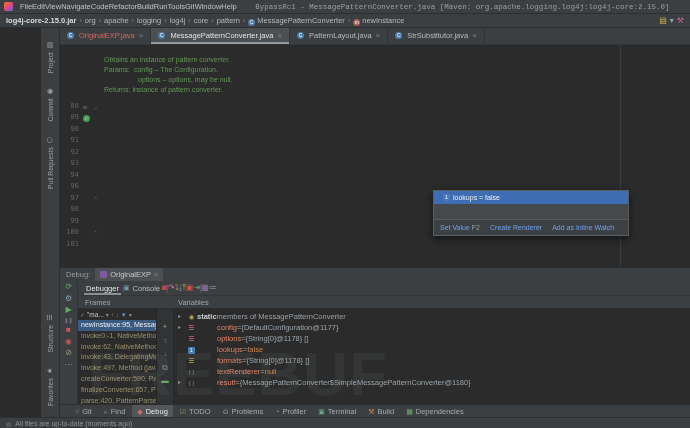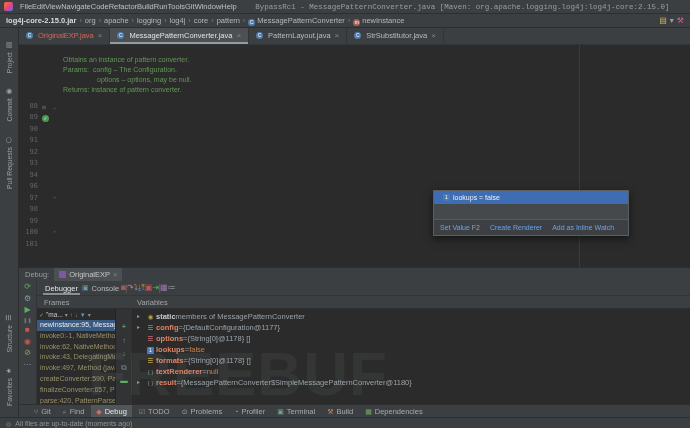--- a/index.html
+++ b/index.html
@@ -21,21 +21,21 @@
   .crumb{color:#b3b8ba;}
   .crumb.first{color:#d7dadb;font-weight:bold;}
   .csep{color:#7d8184;font-size:7px;}
   .ic-class,.ic-method{display:inline-block;width:7px;height:7px;border-radius:50%;
      color:#fff;font-size:5px;line-height:7px;text-align:center;vertical-align:-1px;margin-right:2px;}
   .ic-class{background:#4f7fae;}
   .ic-method{background:#a8625a;}
   .nav-right{display:flex;align-items:center;gap:3px;}
   .nav-ic{font-size:8px;line-height:1;}
   
-  .midrow{display:flex;height:389px;}
+  .midrow{display:flex;height:389px;padding-left:41px;}
   .strip{width:19px;background:#3c3f41;border-right:1px solid #2c2e2f;box-sizing:border-box;
          display:flex;flex-direction:column;align-items:center;padding:6px 0 4px 0;}
   .strip-spacer{flex:1;}
   .strip-item{writing-mode:vertical-rl;transform:rotate(180deg);color:#9da0a2;font-size:6.8px;
               margin:7px 0;display:flex;align-items:center;gap:3px;cursor:default;}
   .strip-glyph{font-size:7px;transform:rotate(90deg);}
   .rightcol{flex:1;display:flex;flex-direction:column;min-width:0;}
   .tabbar{height:16px;background:#3c3f41;border-bottom:1px solid #323537;display:flex;
           align-items:stretch;}
   .tab{display:flex;align-items:center;gap:3px;padding:0 7px;border-right:1px solid #323537;
@@ -108,21 +108,21 @@
   .minibar .mic{font-size:7.5px;line-height:1;cursor:default;}
   .vars-col{flex:1;min-width:0;overflow:hidden;padding-top:2px;}
   .vrow{height:11px;line-height:11px;display:flex;align-items:center;white-space:nowrap;
         overflow:hidden;padding-left:4px;cursor:default;}
   .vexp{width:8px;color:#8a8f92;font-size:6px;flex:0 0 auto;}
   .vicon{width:11px;flex:0 0 auto;font-size:6.5px;text-align:center;}
   .vi-static{color:#b5a14e;} .vi-field{color:#d16d76;} .vi-array{color:#c8a84a;}
   .vi-object{color:#6e9387;font-size:6px;}
   .vi-prim{display:inline-block;width:7px;height:7px;background:#4a7ab5;border-radius:1px;
            color:#fff;font-size:5px;line-height:7px;text-align:center;}
-  .vname{color:#e08465;font-weight:bold;}
+  .vname{color:#e08465;font-weight:normal;margin-left:20px;}
   .veq{color:#9aa0a6;}
   .vval{color:#9aa4ab;} .vval.kw{color:#cc8242;}
   .v-static-kw{color:#c7cbce;font-weight:bold;} .v-gray{color:#9aa0a6;}
   
   .bottombar{height:12px;background:#3c3f41;border-top:1px solid #2c2e2f;display:flex;
              align-items:stretch;gap:2px;padding:0 10px;flex:0 0 auto;}
   .bitem{display:flex;align-items:center;gap:3px;padding:0 5px;color:#a7abad;cursor:default;}
   .bitem.selected{background:#515658;color:#e4e7e8;}
   .bic{font-size:7px;line-height:1;}
   

